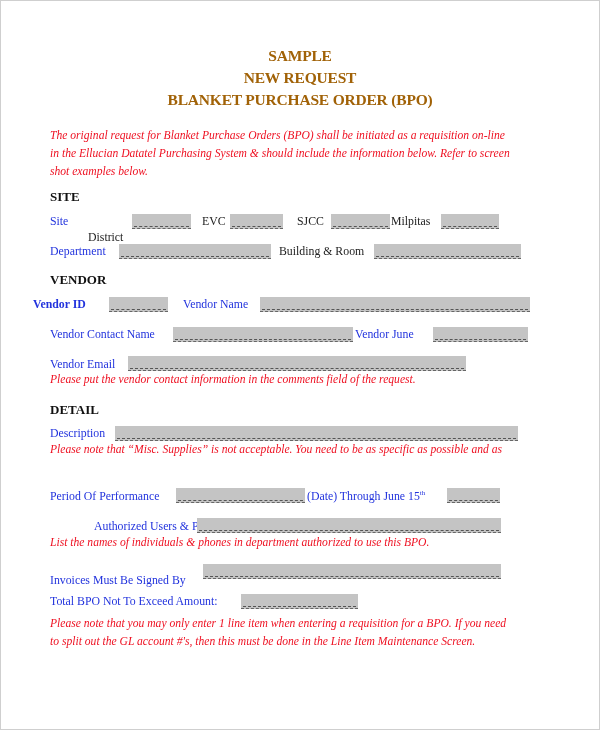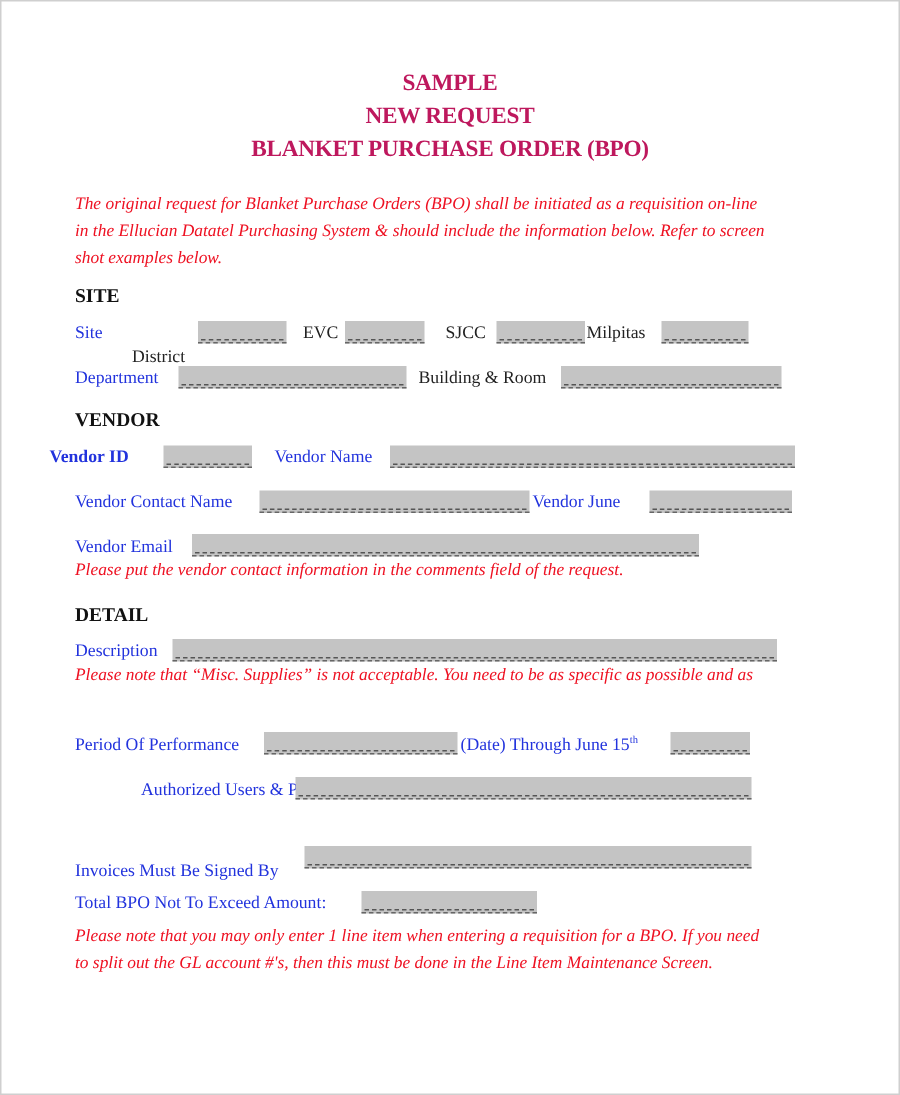--- a/index.html
+++ b/index.html
@@ -3,21 +3,21 @@
 <meta charset="utf-8">
 <style>
   html, body { margin: 0; padding: 0; background: #ffffff; }
   body { width: 600px; height: 730px; position: relative; overflow: hidden; }
   .page {
     position: absolute; left: 0; top: 0; width: 598px; height: 728px;
     border: 1px solid #cfcfcf; background: #ffffff;
     font-family: "Liberation Serif", "DejaVu Serif", serif;
   }
   .title-block { position: absolute; left: 0; top: 44px; width: 100%; text-align: center; }
-  .title-line { display: block; font-weight: bold; font-size: 15.5px; line-height: 22px; color: #be185d; letter-spacing: -0.2px; }
+  .title-line { display: block; font-weight: bold; font-size: 15.5px; line-height: 22px; color: #a16207; letter-spacing: -0.2px; }
   .abs { position: absolute; white-space: nowrap; }
   .note { color: #ee1122; font-style: italic; font-size: 11.6px; line-height: 18px; }
   .section { font-weight: bold; font-size: 13px; color: #111; }
   .lbl-blue { color: #2233dd; font-size: 11.8px; }
   .lbl-black { color: #222; font-size: 11.8px; }
   .field {
     display: inline-block; position: absolute; height: 15px;
     background: #c4c4c4; border-bottom: 1px dashed #666;
     box-sizing: border-box;
   }
@@ -85,20 +85,21 @@
     <div>Please note that “Misc. Supplies” is not acceptable.  You need to be as specific as possible and as</div>
   </div>
 
   <div class="abs lbl-blue" style="left:49px; top:488px;">Period Of Performance</div>
   <div class="field" style="left:175px; top:487px; width:129px;"></div>
   <div class="abs lbl-blue" style="left:306px; top:488px;"><span>(Date) Through June 15</span><sup class="th">th</sup></div>
   <div class="field" style="left:446px; top:487px; width:53px;"></div>
 
   <div class="abs lbl-blue" style="left:49px; top:518px;margin-left:44px;">Authorized Users &amp; Phone</div>
   <div class="field" style="left:196px; top:517px; width:304px;"></div>
+  <div class="abs note" style="left:49px; top:533px;">List the names of individuals &amp; phones in department authorized to use this BPO.</div>
 
   <div class="abs lbl-blue" style="left:49px; top:572px;">Invoices Must Be Signed By</div>
   <div class="field" style="left:202px; top:563px; width:298px;"></div>
 
   <div class="abs lbl-blue" style="left:49px; top:593px;">Total BPO Not To Exceed Amount:</div>
   <div class="field" style="left:240px; top:593px; width:117px;"></div>
 
   <div class="abs note" style="left:49px; top:614px;">
     <div>Please note that you may only enter 1 line item when entering a requisition for a BPO.  If you need</div>
     <div>to split out the GL account #'s, then this must be done in the Line Item Maintenance Screen.</div>

